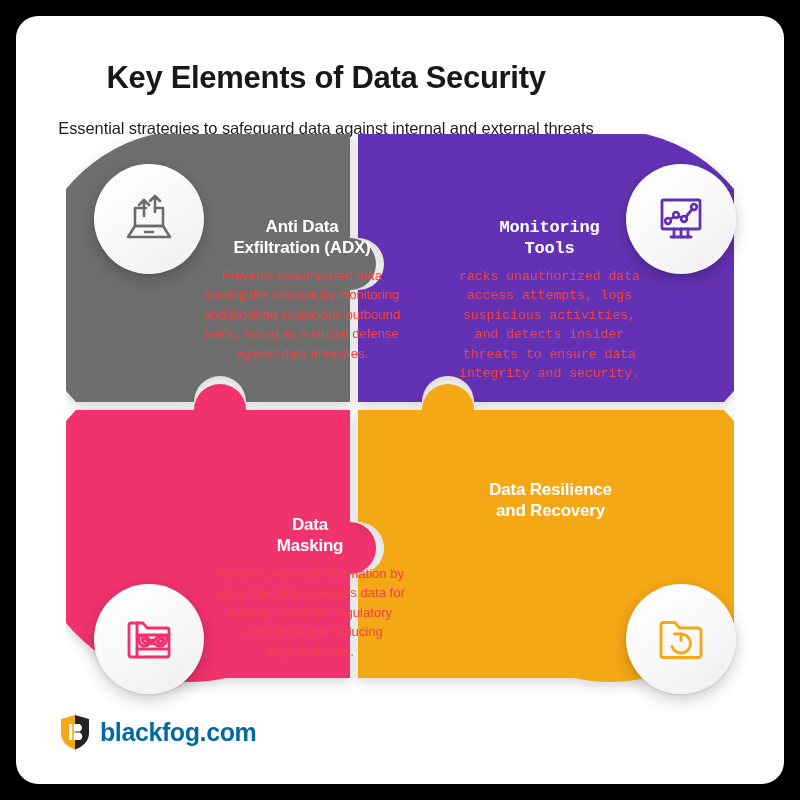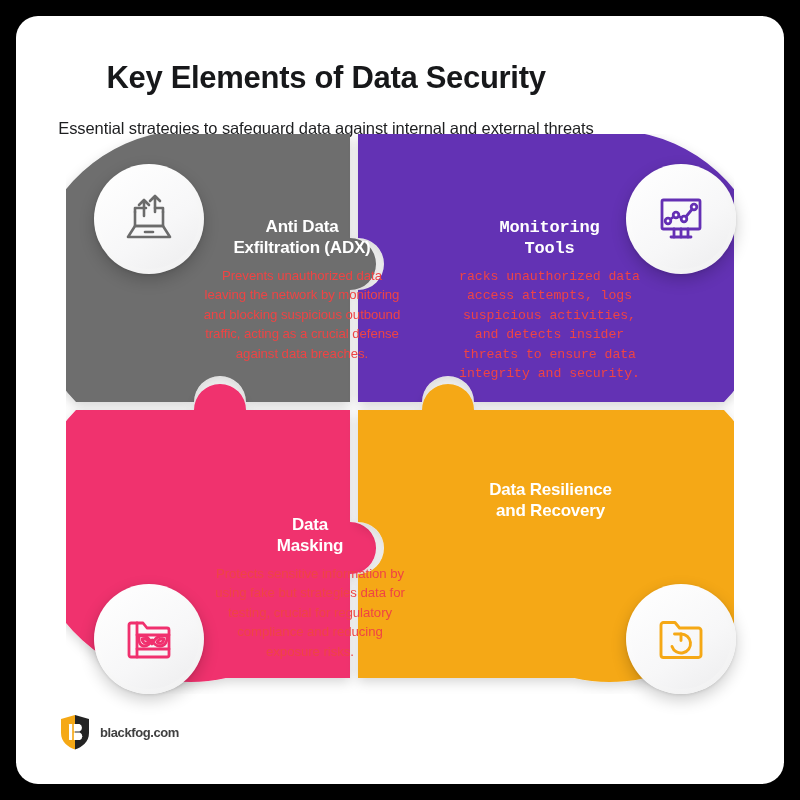--- a/index.html
+++ b/index.html
@@ -68,21 +68,21 @@
   #badge-tr { left:610px; top:148px; }
   #badge-bl { left:78px;  top:568px; }
   #badge-br { left:610px; top:568px; }
 
   
   #logo {
     position:absolute; left:44px; top:698px;
     display:flex; align-items:center; gap:10px;
   }
   #logo-text {
-    font-size:13px; font-weight:bold; color:#404040; letter-spacing:-0.4px;
+    font-size:25px; font-weight:bold; color:#0369a1; letter-spacing:-0.4px;
   }
 </style>
 </head>
 <body>
 
 <div id="card">
 
   <div id="header">
     <div id="title">Key Elements of Data Security</div>
     <div id="subtitle">Essential strategies to safeguard data against internal and external threats</div>

